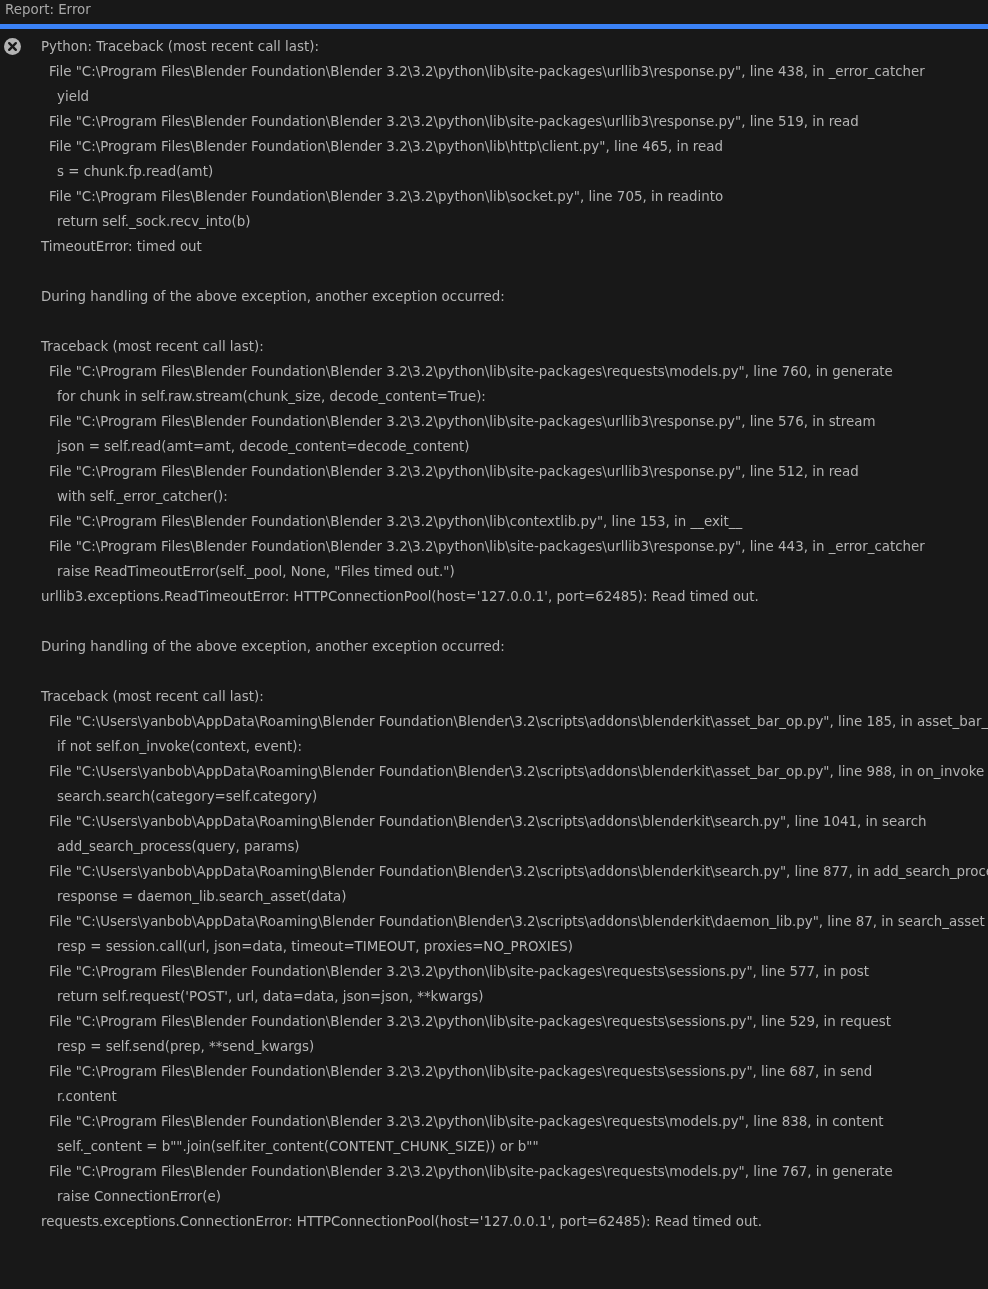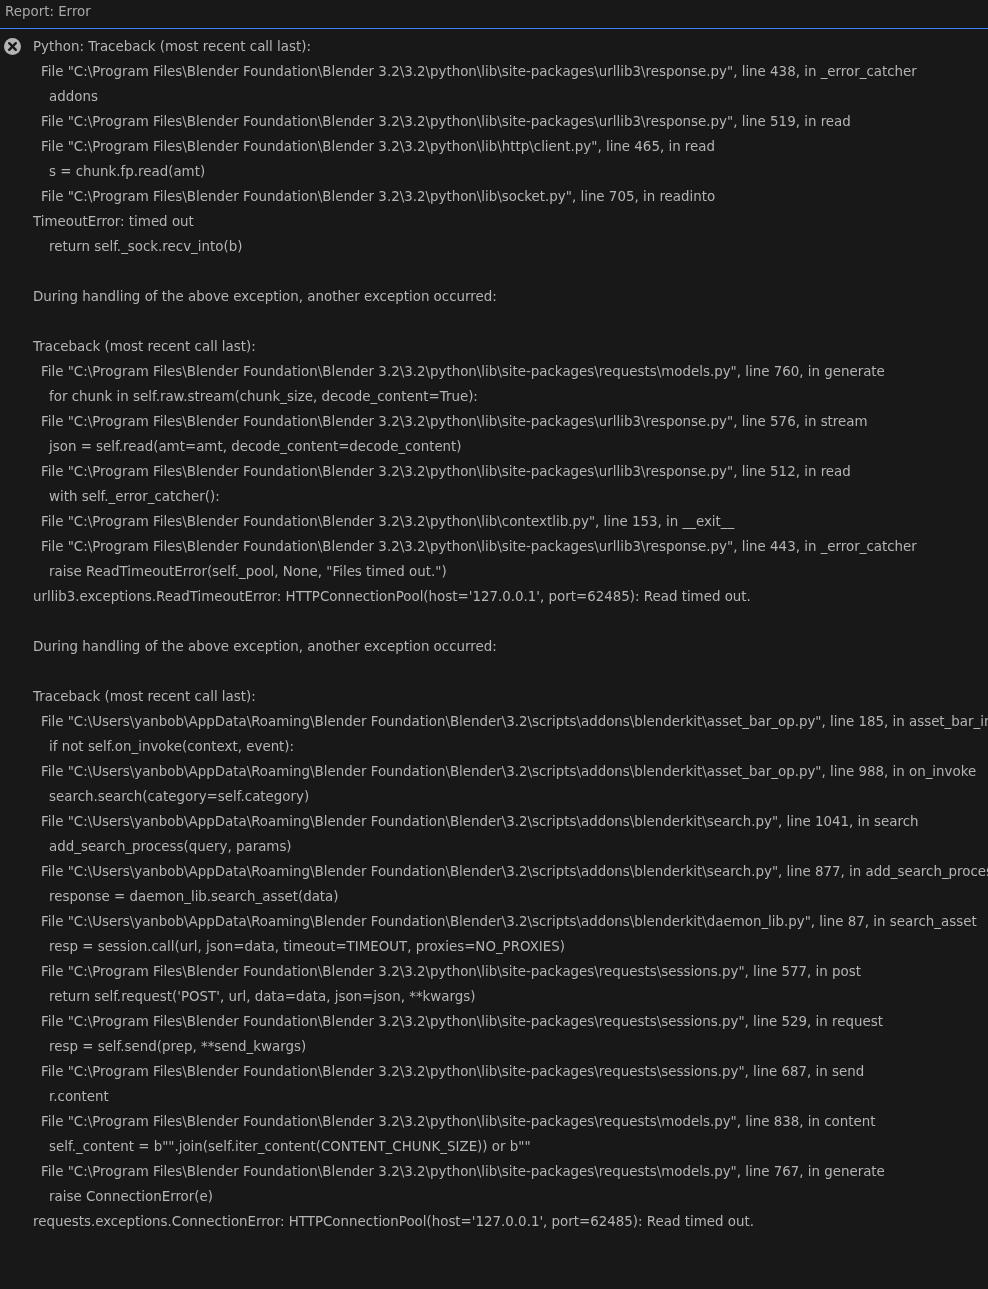--- a/index.html
+++ b/index.html
@@ -11,35 +11,36 @@
       width: 988px;
       height: 1289px;
       overflow: hidden;
       font-family: "DejaVu Sans", sans-serif;
       font-size: 13.4px;
       color: #b8b8b8;
       position: relative;
     }
     .header {
       height: 29px;
-      border-bottom: 1px solid #3b82f6;
+      border-bottom: 5px solid #3b82f6;
       box-sizing: border-box;
       display: flex;
       align-items: center;
       padding-left: 5px;
       color: #a8a8a8;
       background: #181818;
     }
     .header span {
       position: relative;
       top: -3px;
     }
     .report-body {
       position: relative;
       padding-top: 5px;
+      padding-left: 8px;
     }
     .error-icon {
       position: absolute;
       left: 4px;
       top: 9px;
       width: 17px;
       height: 17px;
       border-radius: 50%;
       background: #b3b3b3;
       display: flex;
@@ -67,27 +68,27 @@
 <div class="report-body">
   <div class="error-icon">
     <svg width="17" height="17" viewBox="0 0 17 17">
       <line x1="5.2" y1="5.2" x2="11.8" y2="11.8" stroke="#181818" stroke-width="2.4" stroke-linecap="round"></line>
       <line x1="11.8" y1="5.2" x2="5.2" y2="11.8" stroke="#181818" stroke-width="2.4" stroke-linecap="round"></line>
     </svg>
   </div>
   <div id="traceback-lines">
       <div class="line lvl0">Python: Traceback (most recent call last):</div>
       <div class="line lvl1">File "C:\Program Files\Blender Foundation\Blender 3.2\3.2\python\lib\site-packages\urllib3\response.py", line 438, in _error_catcher</div>
-      <div class="line lvl2">addons</div>
+      <div class="line lvl2">yield</div>
       <div class="line lvl1">File "C:\Program Files\Blender Foundation\Blender 3.2\3.2\python\lib\site-packages\urllib3\response.py", line 519, in read</div>
       <div class="line lvl1">File "C:\Program Files\Blender Foundation\Blender 3.2\3.2\python\lib\http\client.py", line 465, in read</div>
       <div class="line lvl2">s = chunk.fp.read(amt)</div>
       <div class="line lvl1">File "C:\Program Files\Blender Foundation\Blender 3.2\3.2\python\lib\socket.py", line 705, in readinto</div>
+      <div class="line lvl2">return self._sock.recv_into(b)</div>
       <div class="line lvl0">TimeoutError: timed out</div>
-      <div class="line lvl2">return self._sock.recv_into(b)</div>
       <div class="line lvl0"></div>
       <div class="line lvl0">During handling of the above exception, another exception occurred:</div>
       <div class="line lvl0"></div>
       <div class="line lvl0">Traceback (most recent call last):</div>
       <div class="line lvl1">File "C:\Program Files\Blender Foundation\Blender 3.2\3.2\python\lib\site-packages\requests\models.py", line 760, in generate</div>
       <div class="line lvl2">for chunk in self.raw.stream(chunk_size, decode_content=True):</div>
       <div class="line lvl1">File "C:\Program Files\Blender Foundation\Blender 3.2\3.2\python\lib\site-packages\urllib3\response.py", line 576, in stream</div>
       <div class="line lvl2">json = self.read(amt=amt, decode_content=decode_content)</div>
       <div class="line lvl1">File "C:\Program Files\Blender Foundation\Blender 3.2\3.2\python\lib\site-packages\urllib3\response.py", line 512, in read</div>
       <div class="line lvl2">with self._error_catcher():</div>

